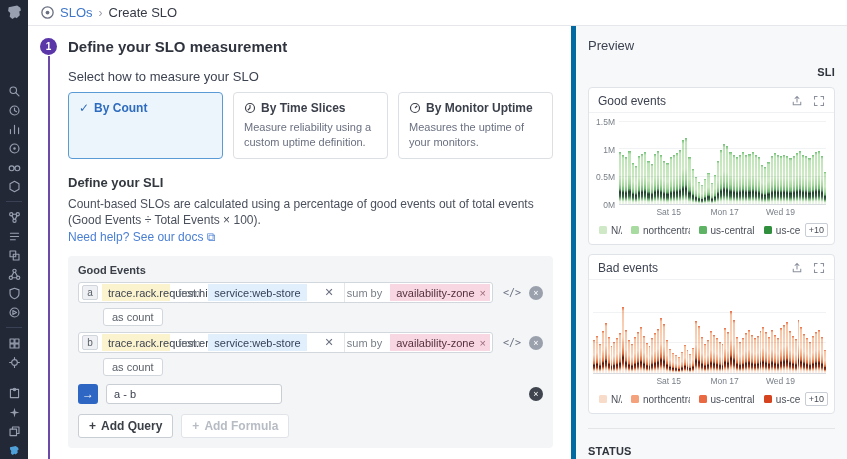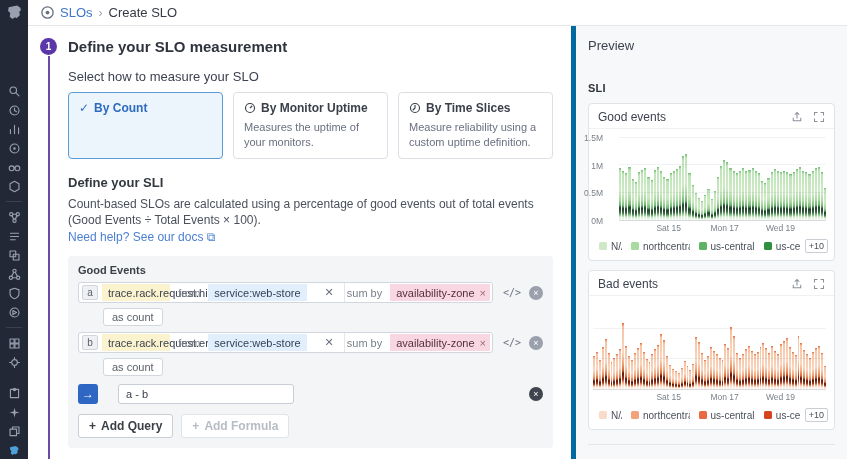--- a/index.html
+++ b/index.html
@@ -53,38 +53,38 @@
   .qx { color:#6a7080; font-size:11px; padding:0 10px 0 18px; cursor:pointer; flex:none; }
   .qsumby { font-size:11px; color:#7a8089; padding:0 8px 0 2px; border-left:1px solid #e3e6ea; height:38px; display:flex; align-items:center; flex:none; }
   .qgroup { background:#f9d7e2; font-size:11px; color:#54303d; height:17px; display:flex; align-items:center; padding:0 4px 0 6px; flex:none; }
   .qgroup .gx { color:#9b6b7a; margin-left:5px; cursor:pointer; }
   .qcode { font-family:"DejaVu Sans Mono",monospace; font-size:10px; color:#6a7080; margin-left:10px; cursor:pointer; flex:none; }
   .qremove { width:14px; height:14px; border-radius:50%; background:#9aa1ac; color:#fff; font-size:9px; display:flex; align-items:center; justify-content:center; margin-left:8px; cursor:pointer; flex:none; }
   .qremove.dark { background:#3f444e; }
   .ascount { display:inline-block; background:#fff; border:1px solid #d2d6dd; border-radius:3px; font-size:11px; color:#5a6069; padding:2px 8px; margin:5px 0 0 25px; cursor:pointer; }
   .frow { display:flex; align-items:center; margin-top:8px; }
   .farrow { width:20px; height:20px; background:#2d66c3; border-radius:3px; color:#fff; display:flex; align-items:center; justify-content:center; font-size:12px; flex:none; }
-  .finput { width:176px; height:20px; background:#fff; border:1px solid #c9cdd4; border-radius:3px; font-size:11px; color:#3c4250; display:flex; align-items:center; padding:0 7px; margin-left:20px; }
+  .finput { width:176px; height:20px; background:#fff; border:1px solid #c9cdd4; border-radius:3px; font-size:11px; color:#3c4250; display:flex; align-items:center; padding:0 7px; margin-left:8px; }
   .fspacer { flex:1; }
   .btnrow { display:flex; gap:8px; margin-top:10px; }
   .qbtn { background:#fff; border:1px solid #c9cdd4; border-radius:3px; font-size:12px; font-weight:600; color:#3b4047; padding:4px 10px; cursor:pointer; display:flex; align-items:center; gap:5px; }
   .qbtn.disabled { color:#b7bcc4; border-color:#e0e3e8; cursor:default; }
 
   
   .preview { position:absolute; left:571px; top:26px; right:0; bottom:0; background:#f7f8f9; border-left:5px solid #0369a1; padding:12px 12px 0 12px; overflow:hidden; }
   .pv-title { font-size:13px; color:#3c4250; }
-  .pv-sub { font-size:11px; font-weight:bold; color:#30343c; margin-top:29px; letter-spacing:.2px; }
+  .pv-sub { font-size:11px; font-weight:bold; color:#30343c; margin-top:13px; letter-spacing:.2px;text-align:right; }
   .chart-card { background:#fff; border:1px solid #e0e3e8; border-radius:4px; margin-top:9px; }
   .cc-head { display:flex; align-items:center; padding:6px 9px 4px 9px; border-bottom:1px solid #f0f1f3; }
   .cc-title { font-size:12px; color:#3c4250; flex:1; }
   .cc-ic { color:#8a919c; margin-left:10px; cursor:pointer; display:flex; }
   .cc-body { padding:6px 8px 2px 4px; }
   .plot-wrap { display:flex; }
   .ylabels { width:26px; position:relative; flex:none; }
-  .ylab { position:absolute; right:16px; font-size:8.5px; color:#7a8089; transform:translateY(50%); }
+  .ylab { position:absolute; right:4px; font-size:8.5px; color:#7a8089; transform:translateY(50%); }
   .plot { position:relative; flex:1; border-bottom:1px solid #d7dade; }
   .plot.h86 { height:86px; }
   .plot.h88 { height:88px; }
   .gline { position:absolute; left:0; right:0; height:1px; background:rgba(60,70,90,.07); }
   .bars { position:absolute; left:0; right:0; top:0; bottom:0; display:flex; align-items:flex-end; gap:1px; }
   .bar { flex:1; border-radius:0; }
   .bars-0 .bar { background:linear-gradient(180deg,#6fbf74 0%,#bfe4b8 6%,#cfeac6 45%,#a4d69c 62%,#6fb573 71%,#21402c 77%,#3c6b46 85%,#94cc92 91%,#e2f2dc 95%,#eef7ea 100%); }
   .bars-1 .bar { background:linear-gradient(180deg,#e96a42 0%,#f6c4a4 6%,#f9d6c0 45%,#f0a278 62%,#d96a3f 71%,#57190c 77%,#a03a1e 85%,#f0b18c 91%,#fce4d5 95%,#fdf0e8 100%); }
   .xlabels { position:relative; height:13px; margin-left:26px; }
   .xlab { position:absolute; top:2px; font-size:8.5px; color:#7a8089; transform:translateX(-50%); }
@@ -252,38 +252,38 @@
           <div class="mcard-title">
             <span>✓</span>
             <span>By Count</span>
           </div>
         </div>
         <div class="mcard">
           <div class="mcard-title">
             <span style="display:flex;">
                 <svg width="12" height="12" viewBox="0 0 16 16" style="stroke:#3a3f4a;fill:none;stroke-width:1.5;">
                   <circle cx="8" cy="8" r="6"></circle>
-                  <path d="M8 8 L11 5"></path>
+                  <path d="M8 4 V8 L5 11"></path>
                 </svg>
               </span>
-            <span>By Monitor Uptime</span>
-          </div>
-          <div class="mcard-desc">Measures the uptime of your monitors.</div>
+            <span>By Time Slices</span>
+          </div>
+          <div class="mcard-desc">Measure reliability using a custom uptime definition.</div>
         </div>
         <div class="mcard">
           <div class="mcard-title">
             <span style="display:flex;">
                 <svg width="12" height="12" viewBox="0 0 16 16" style="stroke:#3a3f4a;fill:none;stroke-width:1.5;">
                   <circle cx="8" cy="8" r="6"></circle>
-                  <path d="M8 4 V8 L5 11"></path>
+                  <path d="M8 8 L11 5"></path>
                 </svg>
               </span>
-            <span>By Time Slices</span>
-          </div>
-          <div class="mcard-desc">Measure reliability using a custom uptime definition.</div>
+            <span>By Monitor Uptime</span>
+          </div>
+          <div class="mcard-desc">Measures the uptime of your monitors.</div>
         </div>
       </div>
 
       <div class="sli-head">Define your SLI</div>
       <div class="sli-desc">Count-based SLOs are calculated using a percentage of good events out of total events (Good Events ÷ Total Events × 100).</div>
       <span class="sli-link"><span>Need help? See our docs</span> <span>⧉</span></span>
 
       
       <div class="qpanel">
         <div class="qpanel-label">Good Events</div>

